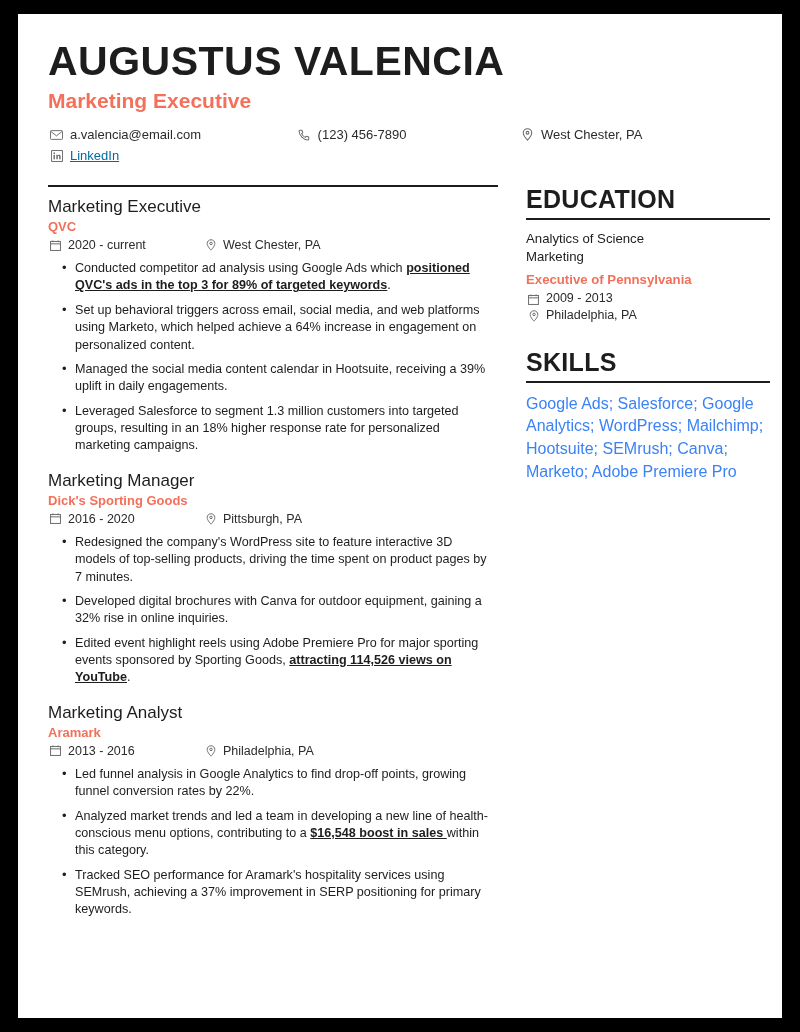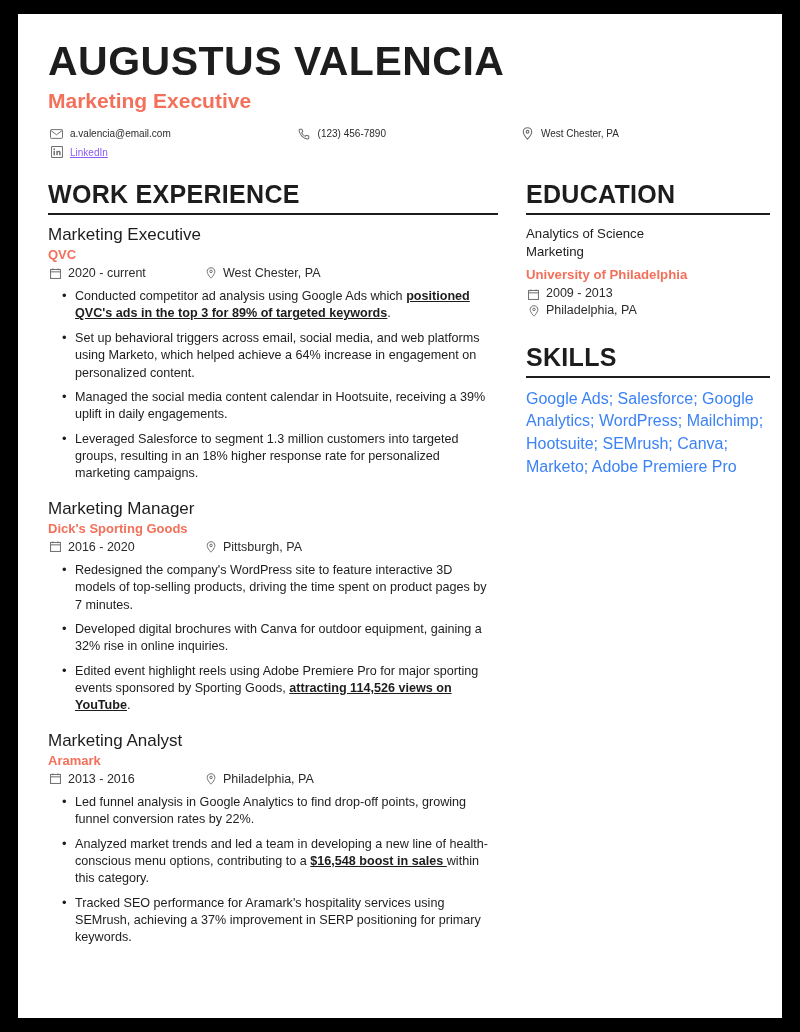--- a/index.html
+++ b/index.html
@@ -40,37 +40,37 @@
     margin: 0 0 14px 0;
   }
   .contact-row {
     display: flex;
     align-items: center;
     margin-bottom: 6px;
   }
   .contact-item {
     display: flex;
     align-items: center;
-    font-size: 10px;
+    font-size: 13px;
     color: #2b2b2b;
   }
   .contact-item .ci-icon {
     width: 17px;
     display: inline-flex;
     justify-content: center;
     align-items: center;
     color: #6e6e6e;
     margin-right: 5px;
     flex: none;
   }
   .c-email { width: 255px; }
   .c-phone { width: 230px; }
   .c-loc   { width: 240px; }
   .link {
-    color: #8b5cf6;
+    color: #0369a1;
   }
   
   .columns {
     display: flex;
     margin-top: 22px;
   }
   .col-left {
     width: 460px;
     flex: none;
     padding-right: 10px;
@@ -217,21 +217,20 @@
             </svg>
         </span>
         <a class="link" href="#">LinkedIn</a>
       </div>
     </div>
   </div>
 
   <div class="columns">
 
     <div class="col-left">
-      <div class="sec-title">WORK EXPERIENCE</div>
       <div class="sec-rule"></div>
 
       <div class="job">
         <div class="job-title">Marketing Executive</div>
         <div class="job-company">QVC</div>
         <div class="job-meta">
           <span class="m-date">
             <span class="m-icon">
               <svg width="11" height="11" viewBox="0 0 12 12">
                   <rect x="0.6" y="1.6" width="10.8" height="9.8" fill="none" stroke="#6e6e6e" stroke-width="1.1"></rect>
@@ -322,21 +321,21 @@
       </div>
     </div>
 
     <div class="col-right">
 
       <div class="sec-block">
         <div class="sec-title">EDUCATION</div>
         <div class="sec-rule"></div>
         <div class="edu-line">Analytics of Science</div>
         <div class="edu-line">Marketing</div>
-        <div class="edu-school">University of Philadelphia</div>
+        <div class="edu-school">Executive of Pennsylvania</div>
         <div class="edu-meta">
           <span class="m-icon">
             <svg width="11" height="11" viewBox="0 0 12 12">
                 <rect x="0.6" y="1.6" width="10.8" height="9.8" fill="none" stroke="#6e6e6e" stroke-width="1.1"></rect>
                 <path d="M0.6 4.2 H11.4" stroke="#6e6e6e" stroke-width="1.1"></path>
                 <path d="M3.2 0.6 V2.4 M8.8 0.6 V2.4" stroke="#6e6e6e" stroke-width="1.1"></path>
               </svg>
           </span>
           <span>2009 - 2013</span>
         </div>

